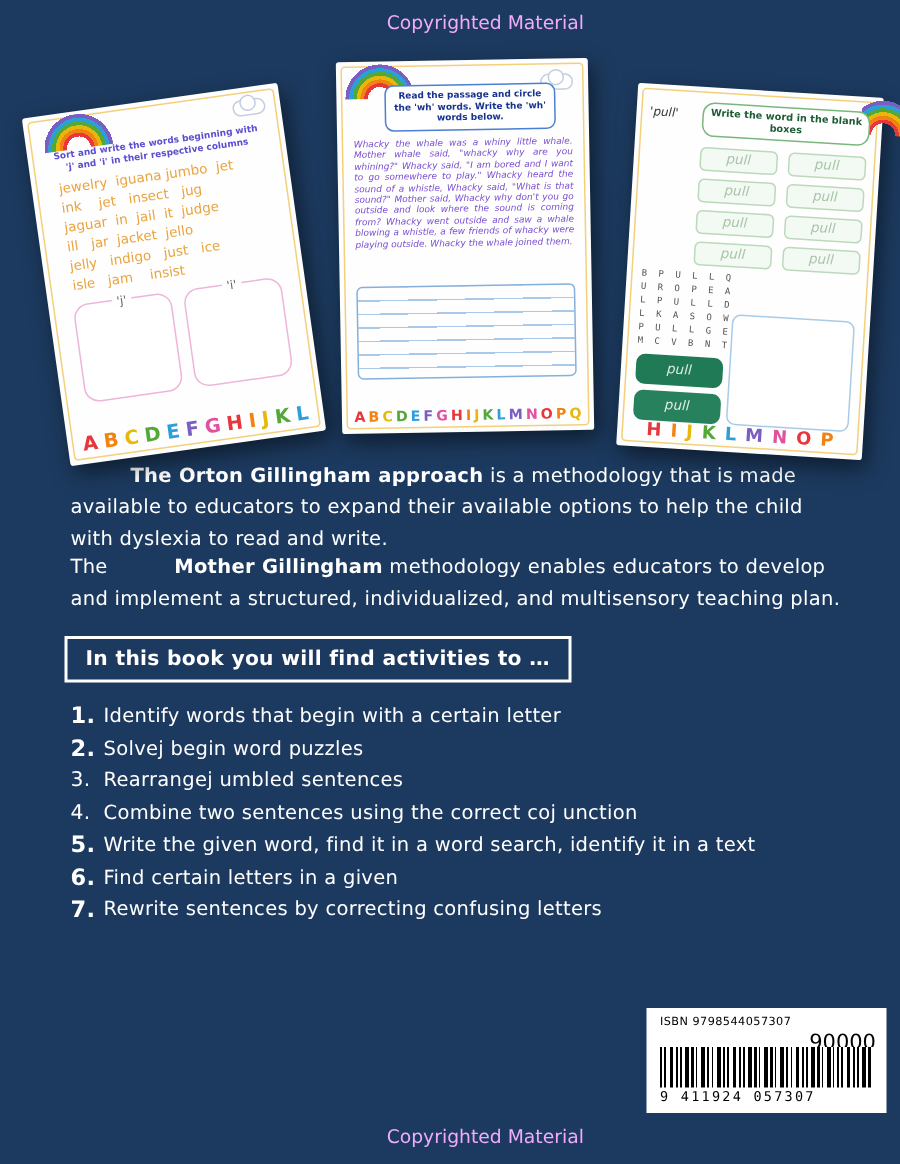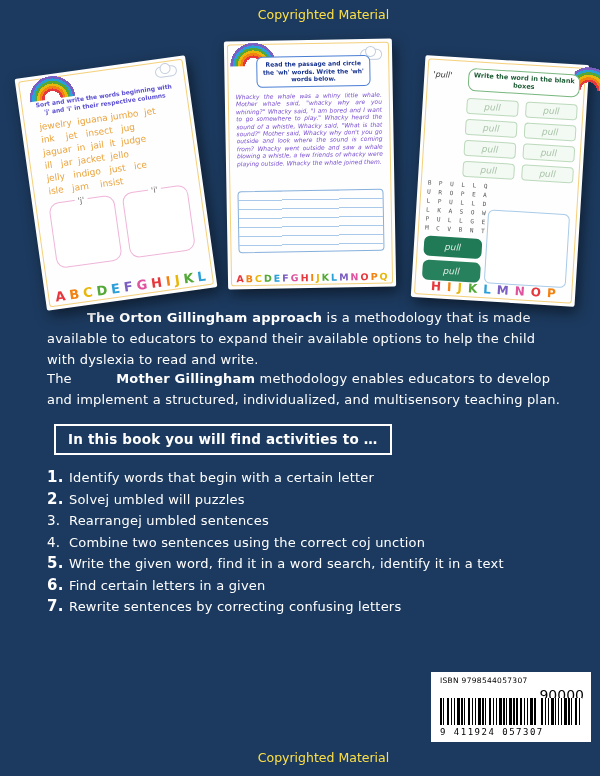--- a/index.html
+++ b/index.html
@@ -2,21 +2,21 @@
 <html><head>
 <meta charset="utf-8">
 <style>
   html,body{margin:0;padding:0;}
   body{
     width:600px;height:776px;position:relative;overflow:hidden;
     background:#1c3a5f;
     font-family:"DejaVu Sans","Liberation Sans",sans-serif;
   }
   .cover{position:absolute;inset:0;}
-  .watermark{position:absolute;left:0;right:0;text-align:center;color:#fde047;font-size:12.5px;margin-left:47px;}
+  .watermark{position:absolute;left:0;right:0;text-align:center;color:#f0abfc;font-size:12.5px;margin-left:47px;}
   .wm-top{top:7px;}
   .wm-bottom{top:750px;}
 
   
   .page{position:absolute;background:#fefefe;box-shadow:3px 6px 14px rgba(0,0,0,.5);border-radius:2px;}
   .frame{position:absolute;inset:3px;border:1px solid #f4d07b;border-radius:3px;pointer-events:none;}
   .page-left{left:30px;top:66px;width:172px;height:234px;transform:rotate(-8deg);z-index:1;}
   .page-mid{left:226px;top:40px;width:168px;height:248px;transform:rotate(-1deg);z-index:3;}
   .page-right{left:418px;top:60px;width:164px;height:242px;transform:rotate(3.5deg);z-index:2;}
 
@@ -55,21 +55,21 @@
   .ws-grid{position:absolute;top:122px;left:10px;font-size:6px;line-height:9px;letter-spacing:2px;color:#555;font-family:"DejaVu Sans Mono",monospace;}
   .trace-box{position:absolute;width:58px;height:20px;border-radius:6px;color:rgba(255,255,255,.85);font-style:italic;font-size:9px;display:flex;align-items:center;justify-content:center;}
   .t1{left:10px;top:180px;background:#1f7a55;}
   .t2{left:10px;top:204px;background:#27815c;}
   .answer-box{position:absolute;right:10px;top:150px;width:80px;height:72px;border:1px solid #a8cbe8;border-radius:6px;background:#fff;}
 
   
   .para{position:absolute;left:47px;width:518px;color:#fff;font-size:13px;line-height:21px;margin:0;letter-spacing:.2px;}
   .p1{top:307px;} .p2{top:368px;} .p3{top:621px;}
   .para b{font-weight:bold;margin-left:40px;}
-  .activities-box{position:absolute;left:54px;top:424px;border:2px solid #fff;padding:5px 12px 6px;color:#fff;font-size:13.5px;font-weight:bold;letter-spacing:.2px;}
+  .activities-box{position:absolute;left:43px;top:424px;border:2px solid #fff;padding:5px 12px 6px;color:#fff;font-size:13.5px;font-weight:bold;letter-spacing:.2px;}
   .activities{position:absolute;left:47px;top:467px;color:#fff;font-size:13px;letter-spacing:.2px;}
   .activity{display:flex;line-height:21.5px;}
   .activity .num{flex:0 0 22px;font-size:13.5px;}
   .activity .num.b{font-weight:bold;font-size:15px;}
 
   
   .barcode{position:absolute;left:431px;top:672px;width:160px;height:70px;background:#fff;}
   .isbn{position:absolute;top:4px;left:9px;font-size:7.5px;color:#000;letter-spacing:.3px;}
   .price{position:absolute;top:15px;right:7px;font-size:14px;color:#000;}
   .bars{position:absolute;top:26px;left:9px;width:116px;height:27px;
@@ -190,21 +190,21 @@
     <span>In this book you will find activities to …</span>
   </div>
 
   <div class="activities">
       <div class="activity">
         <span class="num b">1.</span>
         <span class="txt">Identify words that begin with a certain letter</span>
       </div>
       <div class="activity">
         <span class="num b">2.</span>
-        <span class="txt">Solvej umbled will puzzles</span>
+        <span class="txt">Solvej begin word puzzles</span>
       </div>
       <div class="activity">
         <span class="num">3.</span>
         <span class="txt">Rearrangej umbled sentences</span>
       </div>
       <div class="activity">
         <span class="num">4.</span>
         <span class="txt">Combine two sentences using the correct coj unction</span>
       </div>
       <div class="activity">

